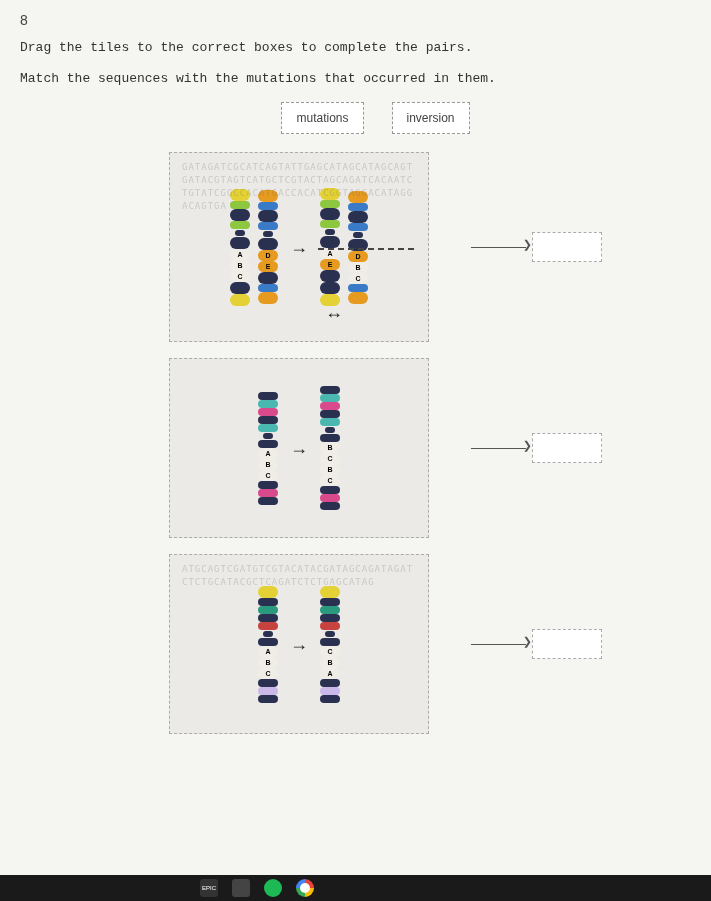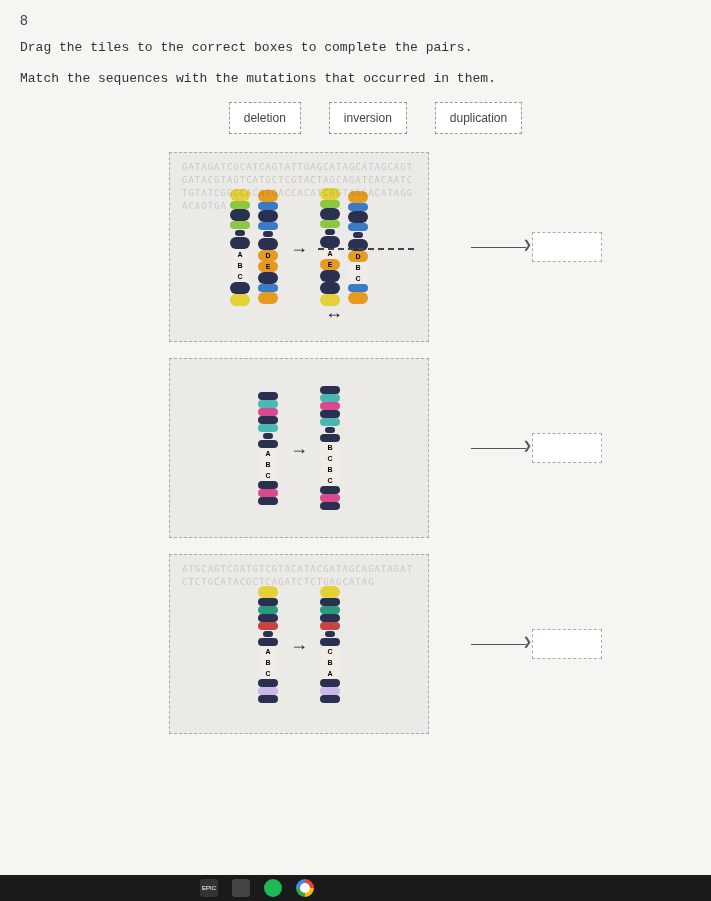--- a/index.html
+++ b/index.html
@@ -78,23 +78,22 @@
 .tb-ch::after{ content:""; position:absolute; inset:4px; background:#fff; border-radius:50%; }
 </style>
 </head>
 <body>
 
 <div class="q-num">8</div>
 <div class="instr">Drag the tiles to the correct boxes to complete the pairs.</div>
 <div class="instr">Match the sequences with the mutations that occurred in them.</div>
 
 <div class="tiles-row">
-  <div class="tile">deletion</div>
+  <div class="tile">mutations</div>
   <div class="tile">inversion</div>
-  <div class="tile">duplication</div>
 </div>
 
 <div class="main-area">
 
   <div class="pair-row">
     <div class="diagram-box tall">
       <div class="bg-letters">GATAGATCGCATCAGTATTGAGCATAGCATAGCAGTGATACGTAGTCATGCTCGTACTAGCAGATCACAATCTGTATCGGCCACATGACCACATCGGTAGGACATAGGACAGTGA</div>
 
       <div class="chromo">
         <div class="seg band c-yellow"></div>

